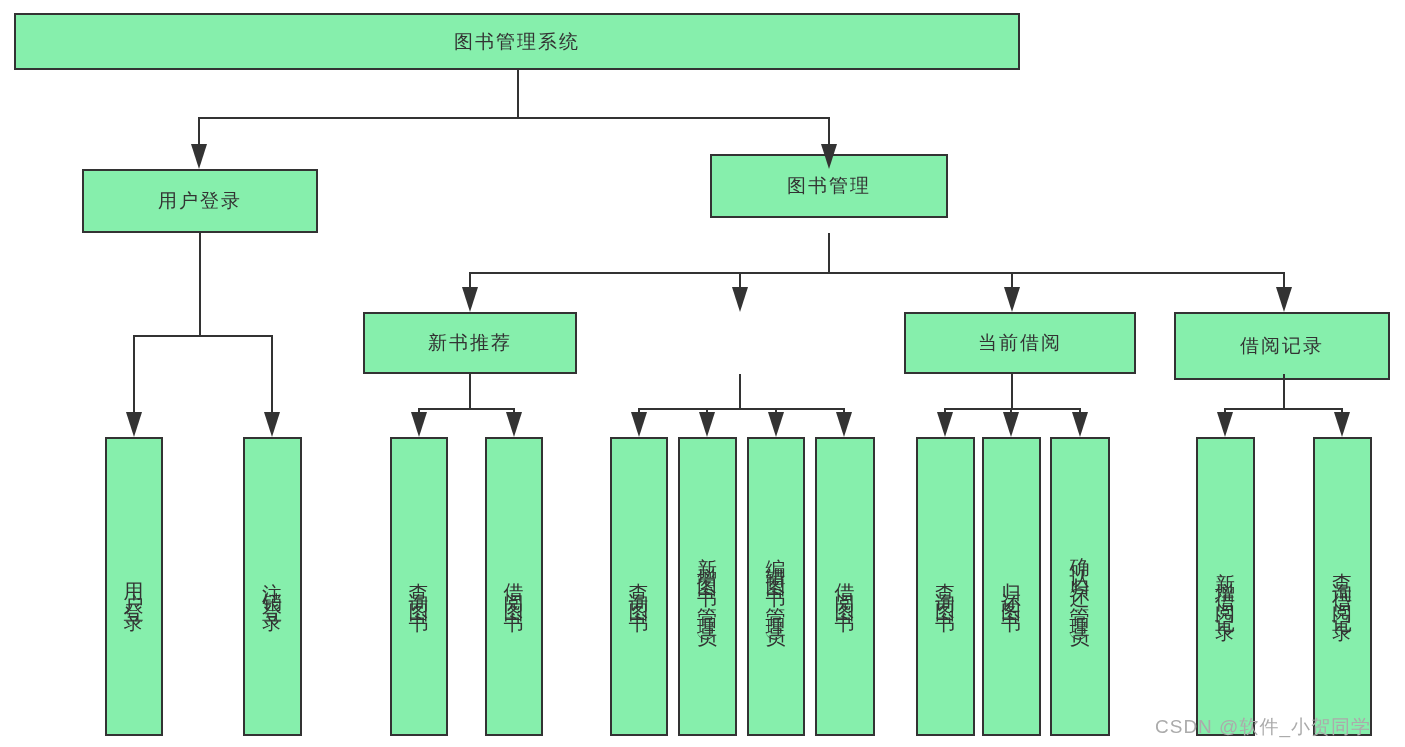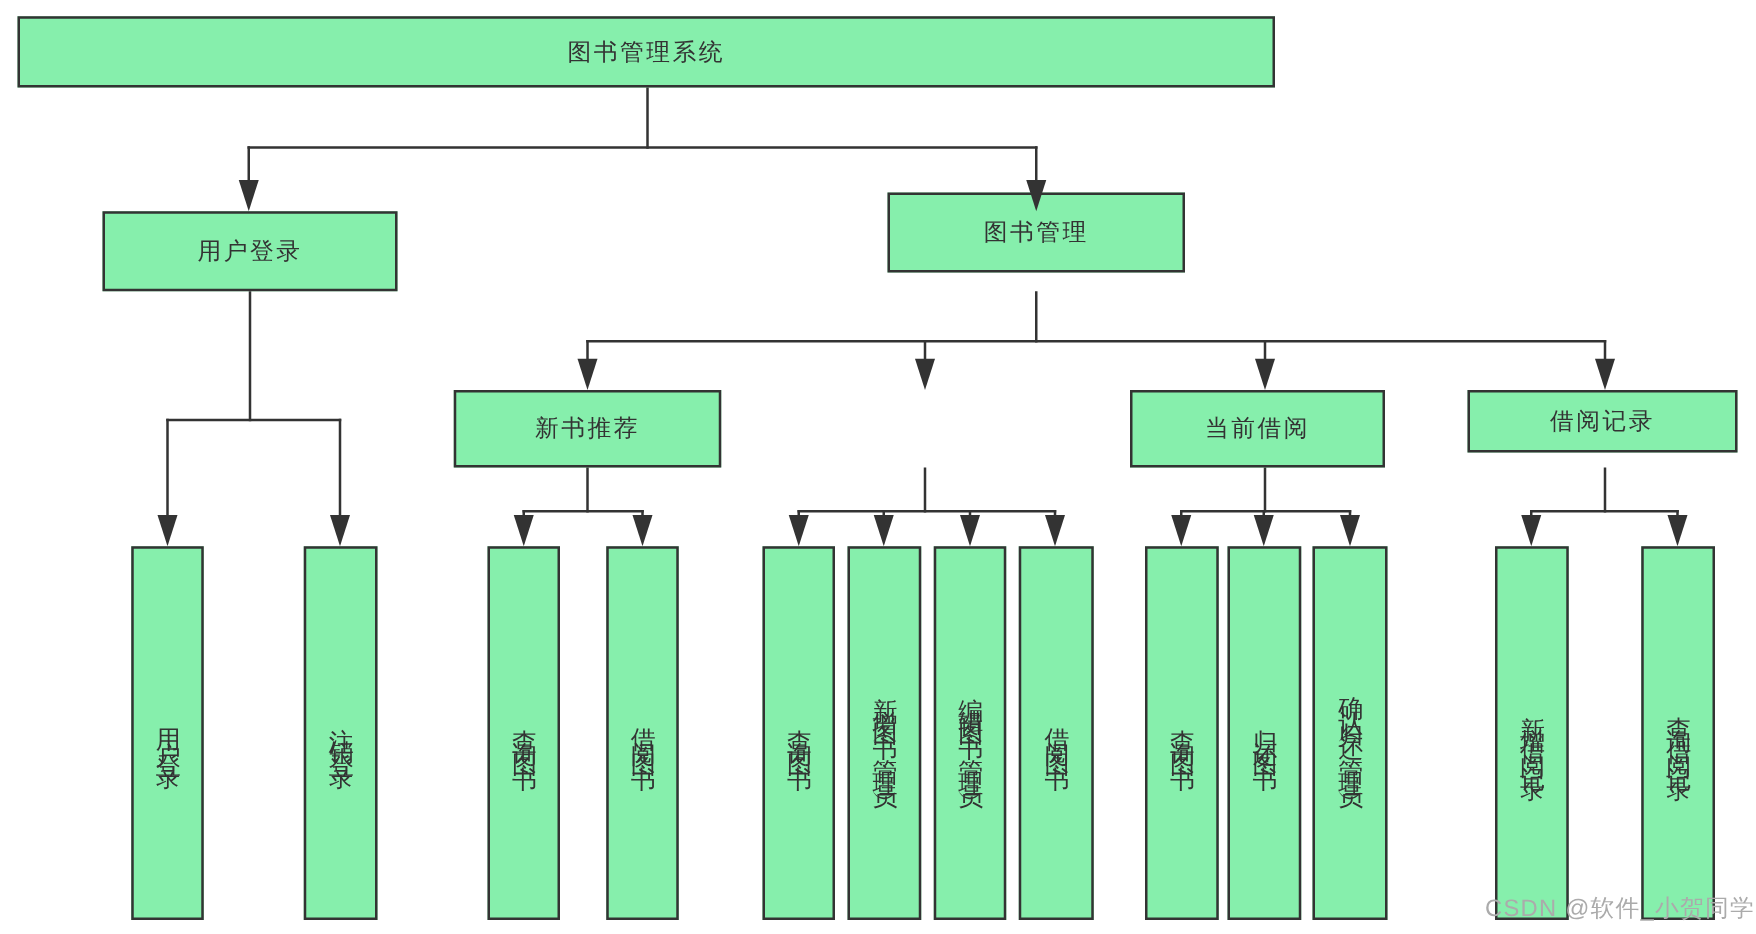--- a/index.html
+++ b/index.html
@@ -35,21 +35,21 @@
   }
   .ln{position:absolute;background:#333333;}
   .arr{
     position:absolute;width:0;height:0;
     border-left:8px solid transparent;
     border-right:8px solid transparent;
     border-top:25px solid #333333;
   }
   .watermark{
     position:absolute;
-    left:1188px;top:714px;
+    left:1155px;top:714px;
     font-size:19px;
     letter-spacing:1px;
     color:#ababab;
     z-index:5;
     white-space:nowrap;
   }
 </style>
 </head>
 <body>
 
@@ -62,24 +62,24 @@
   <div class="box hbox" style="left:82px;top:169px;width:236px;height:64px">
     <span>用户登录</span>
   </div>
   <div class="box hbox" style="left:710px;top:154px;width:238px;height:64px">
     <span>图书管理</span>
   </div>
 
   <div class="box hbox" style="left:363px;top:312px;width:214px;height:62px">
     <span>新书推荐</span>
   </div>
-  <div class="box hbox" style="left:904px;top:312px;width:204px;height:62px">
+  <div class="box hbox" style="left:904px;top:312px;width:232px;height:62px">
     <span>当前借阅</span>
   </div>
-  <div class="box hbox" style="left:1174px;top:312px;width:216px;height:50px">
+  <div class="box hbox" style="left:1174px;top:312px;width:216px;height:68px">
     <span>借阅记录</span>
   </div>
 
   <div class="box vbox" style="left:105px;top:437px;width:58px;height:299px">
     <span>用户登录</span>
   </div>
   <div class="box vbox" style="left:243px;top:437px;width:59px;height:299px">
     <span>注销登录</span>
   </div>
 

